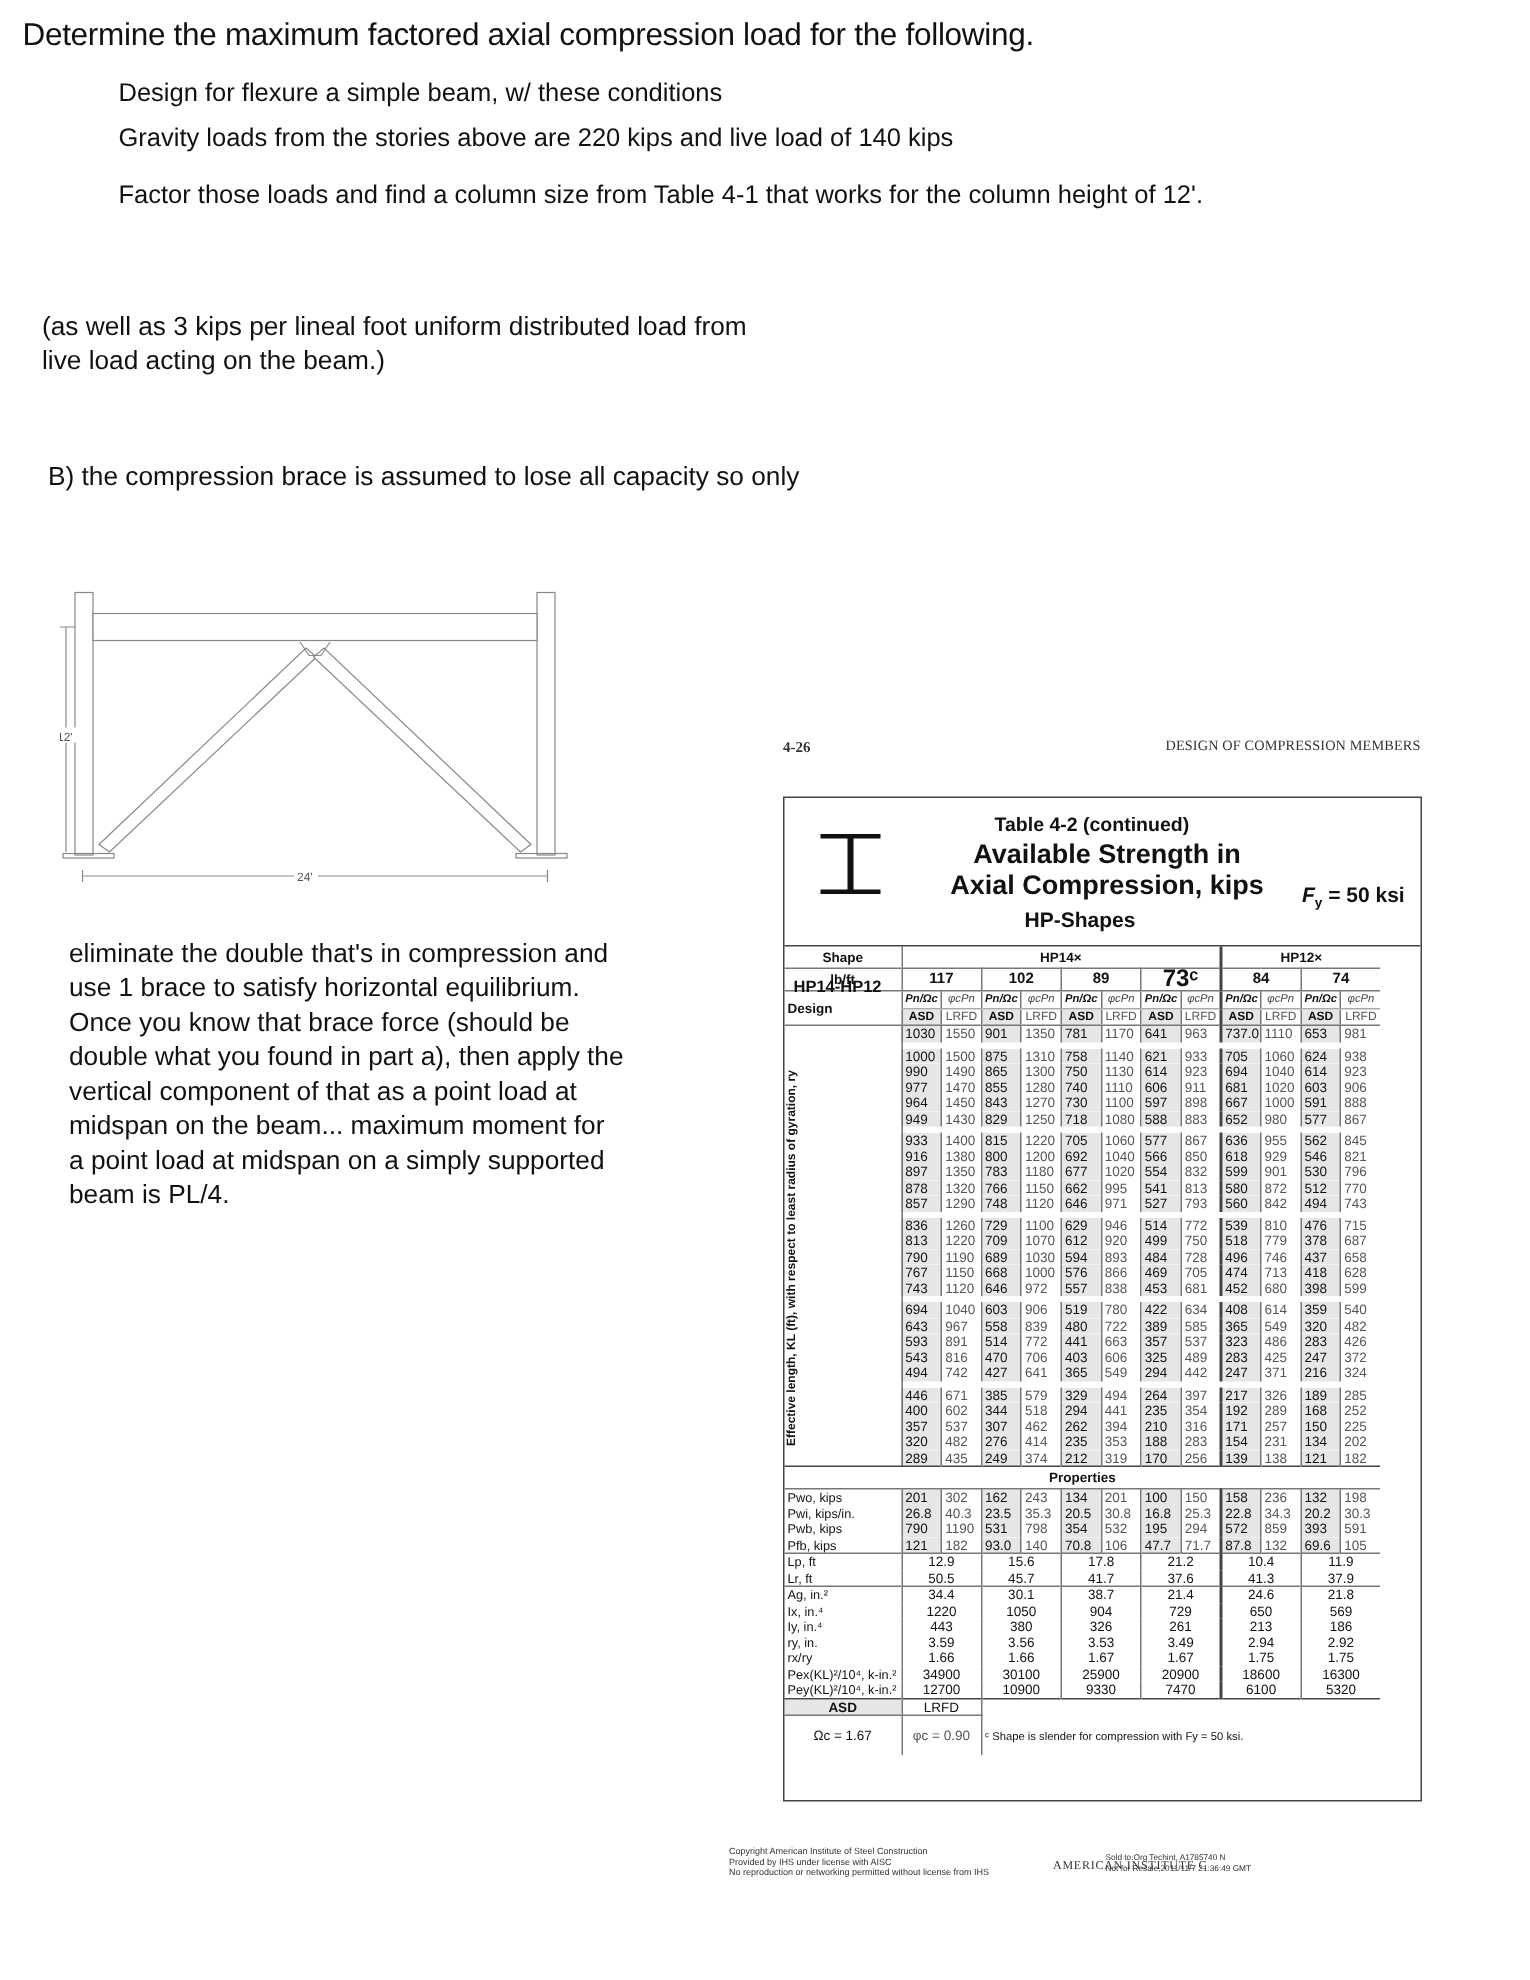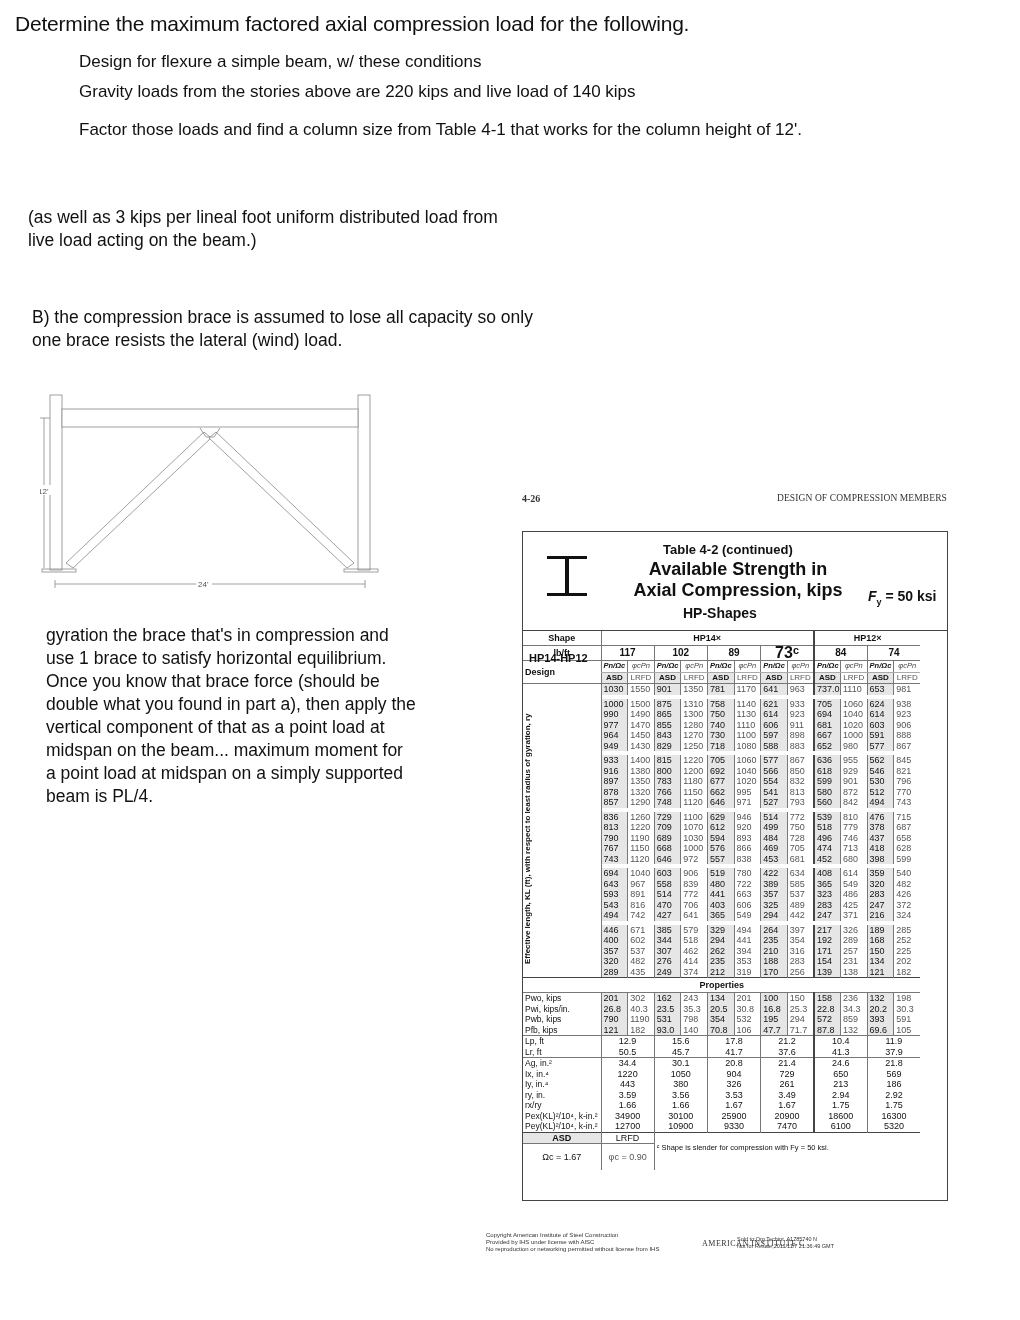--- a/index.html
+++ b/index.html
@@ -52,21 +52,20 @@
 <div class="abs sub" style="top:82px">Gravity loads from the stories above are 220 kips and live load of 140 kips</div>
 <div class="abs sub" style="top:120px">Factor those loads and find a column size from Table 4-1 that works for the column height of 12'.</div>
 
 <div class="abs para" style="left:28px; top:206px;">
   <div>(as well as 3 kips per lineal foot uniform distributed load from</div>
   <div>live load acting on the beam.)</div>
 </div>
 
 <div class="abs para" style="left:32px; top:306px;">
   <div>B) the compression brace is assumed to lose all capacity so only</div>
-  <div>one brace resists the lateral (wind) load.</div>
 </div>
 
 <svg class="abs" id="frame-diagram" viewBox="0 0 340 205">
   <g fill="none" stroke="#888" stroke-width="0.8">
 
     <rect x="10" y="10" width="12" height="175" fill="#fff"></rect>
 
     <rect x="318" y="10" width="12" height="175" fill="#fff"></rect>
 
     <rect x="22" y="24" width="296" height="18" fill="#fff"></rect>
@@ -87,21 +86,21 @@
     <line x1="15" y1="195" x2="15" y2="203"></line>
     <line x1="325" y1="195" x2="325" y2="203"></line>
   </g>
   <rect x="156" y="194" width="16" height="10" fill="#fff"></rect>
   <text class="lbl-small" x="158" y="202">24'</text>
   <rect x="-2" y="100" width="14" height="10" fill="#fff"></rect>
   <text class="lbl-small" x="-2" y="109">12'</text>
 </svg>
 
 <div class="abs para" style="left:46px; top:624px; line-height:23px;">
-  <div>gyration the brace that's in compression and</div>
+  <div>eliminate the double that's in compression and</div>
   <div>use 1 brace to satisfy horizontal equilibrium.</div>
   <div>Once you know that brace force (should be</div>
   <div>double what you found in part a), then apply the</div>
   <div>vertical component of that as a point load at</div>
   <div>midspan on the beam... maximum moment for</div>
   <div>a point load at midspan on a simply supported</div>
   <div>beam is PL/4.</div>
 </div>
 
 <div class="abs pg-num">4-26</div>
@@ -671,21 +670,21 @@
           <td class="pcell vb" colspan="2">45.7</td>
           <td class="pcell vb" colspan="2">41.7</td>
           <td class="pcell vb" colspan="2">37.6</td>
           <td class="pcell vb2" colspan="2">41.3</td>
           <td class="pcell vb" colspan="2">37.9</td>
         </tr>
         <tr class="sec-top">
           <td class="plabel" colspan="2">Ag, in.²</td>
           <td class="pcell vb" colspan="2">34.4</td>
           <td class="pcell vb" colspan="2">30.1</td>
-          <td class="pcell vb" colspan="2">20.8</td>
+          <td class="pcell vb" colspan="2">38.7</td>
           <td class="pcell vb" colspan="2">21.4</td>
           <td class="pcell vb2" colspan="2">24.6</td>
           <td class="pcell vb" colspan="2">21.8</td>
         </tr>
         <tr>
           <td class="plabel" colspan="2">Ix, in.⁴</td>
           <td class="pcell vb" colspan="2">1220</td>
           <td class="pcell vb" colspan="2">1050</td>
           <td class="pcell vb" colspan="2">904</td>
           <td class="pcell vb" colspan="2">729</td>
@@ -733,21 +732,21 @@
           <td class="pcell vb" colspan="2">12700</td>
           <td class="pcell vb" colspan="2">10900</td>
           <td class="pcell vb" colspan="2">9330</td>
           <td class="pcell vb" colspan="2">7470</td>
           <td class="pcell vb2" colspan="2">6100</td>
           <td class="pcell vb" colspan="2">5320</td>
         </tr>
         <tr class="sec-top foot">
           <td class="asd" colspan="2" style="text-align:center;font-weight:bold;border-top:1.5px solid #444">ASD</td>
           <td class="vb" colspan="2" style="text-align:center;border-top:1.5px solid #444">LRFD</td>
-          <td class="vb" colspan="10" rowspan="2" style="vertical-align:top;font-size:7.5px;border-top:1.5px solid #444;padding-top:10px">ᶜ Shape is slender for compression with Fy = 50 ksi.</td>
+          <td class="vb" colspan="10" rowspan="2" style="vertical-align:top;font-size:7.5px;border-top:1.5px solid #444;padding-top:20px">ᶜ Shape is slender for compression with Fy = 50 ksi.</td>
         </tr>
         <tr>
           <td colspan="2" style="text-align:center;height:26px;border-top:1px solid #777">Ωc = 1.67</td>
           <td class="vb lrfd" colspan="2" style="text-align:center;border-top:1px solid #777">φc = 0.90</td>
         </tr>
       </tbody>
   </table>
 </div>
 
 <div class="abs copyright">

